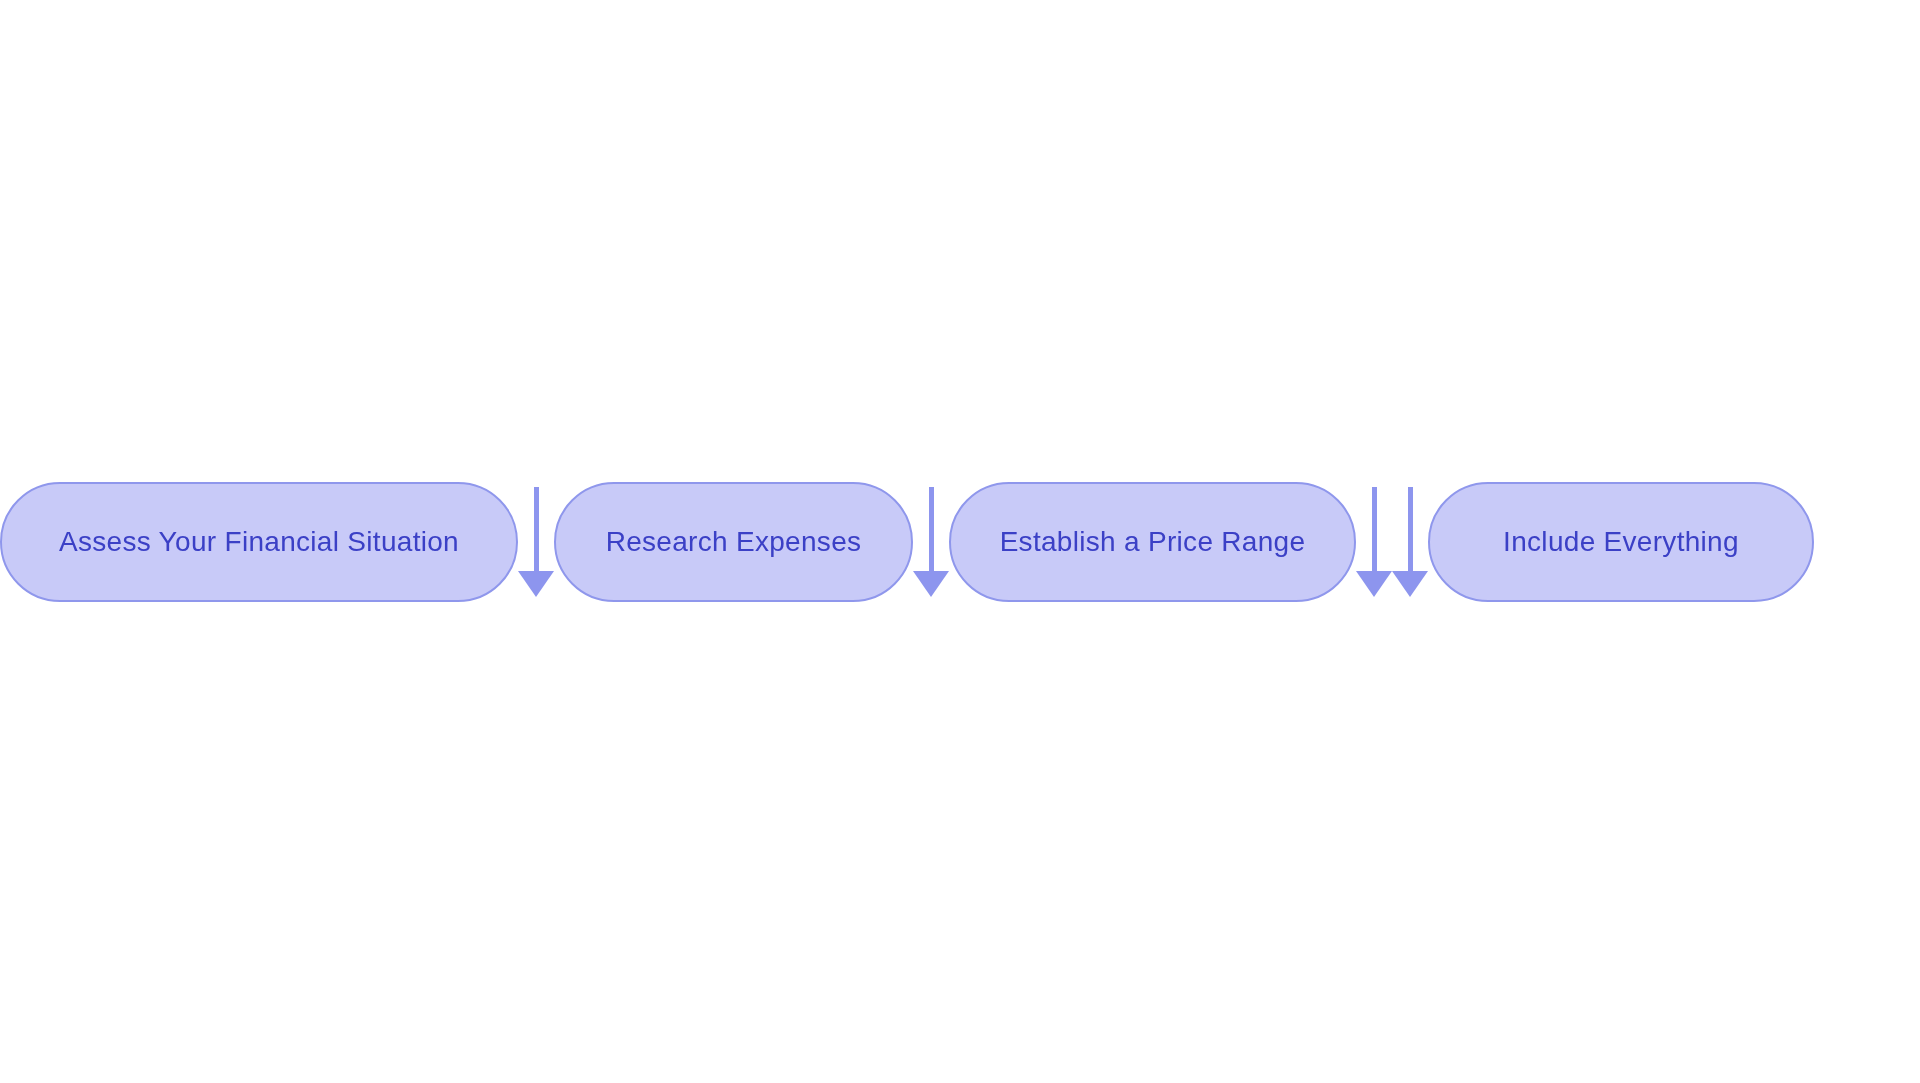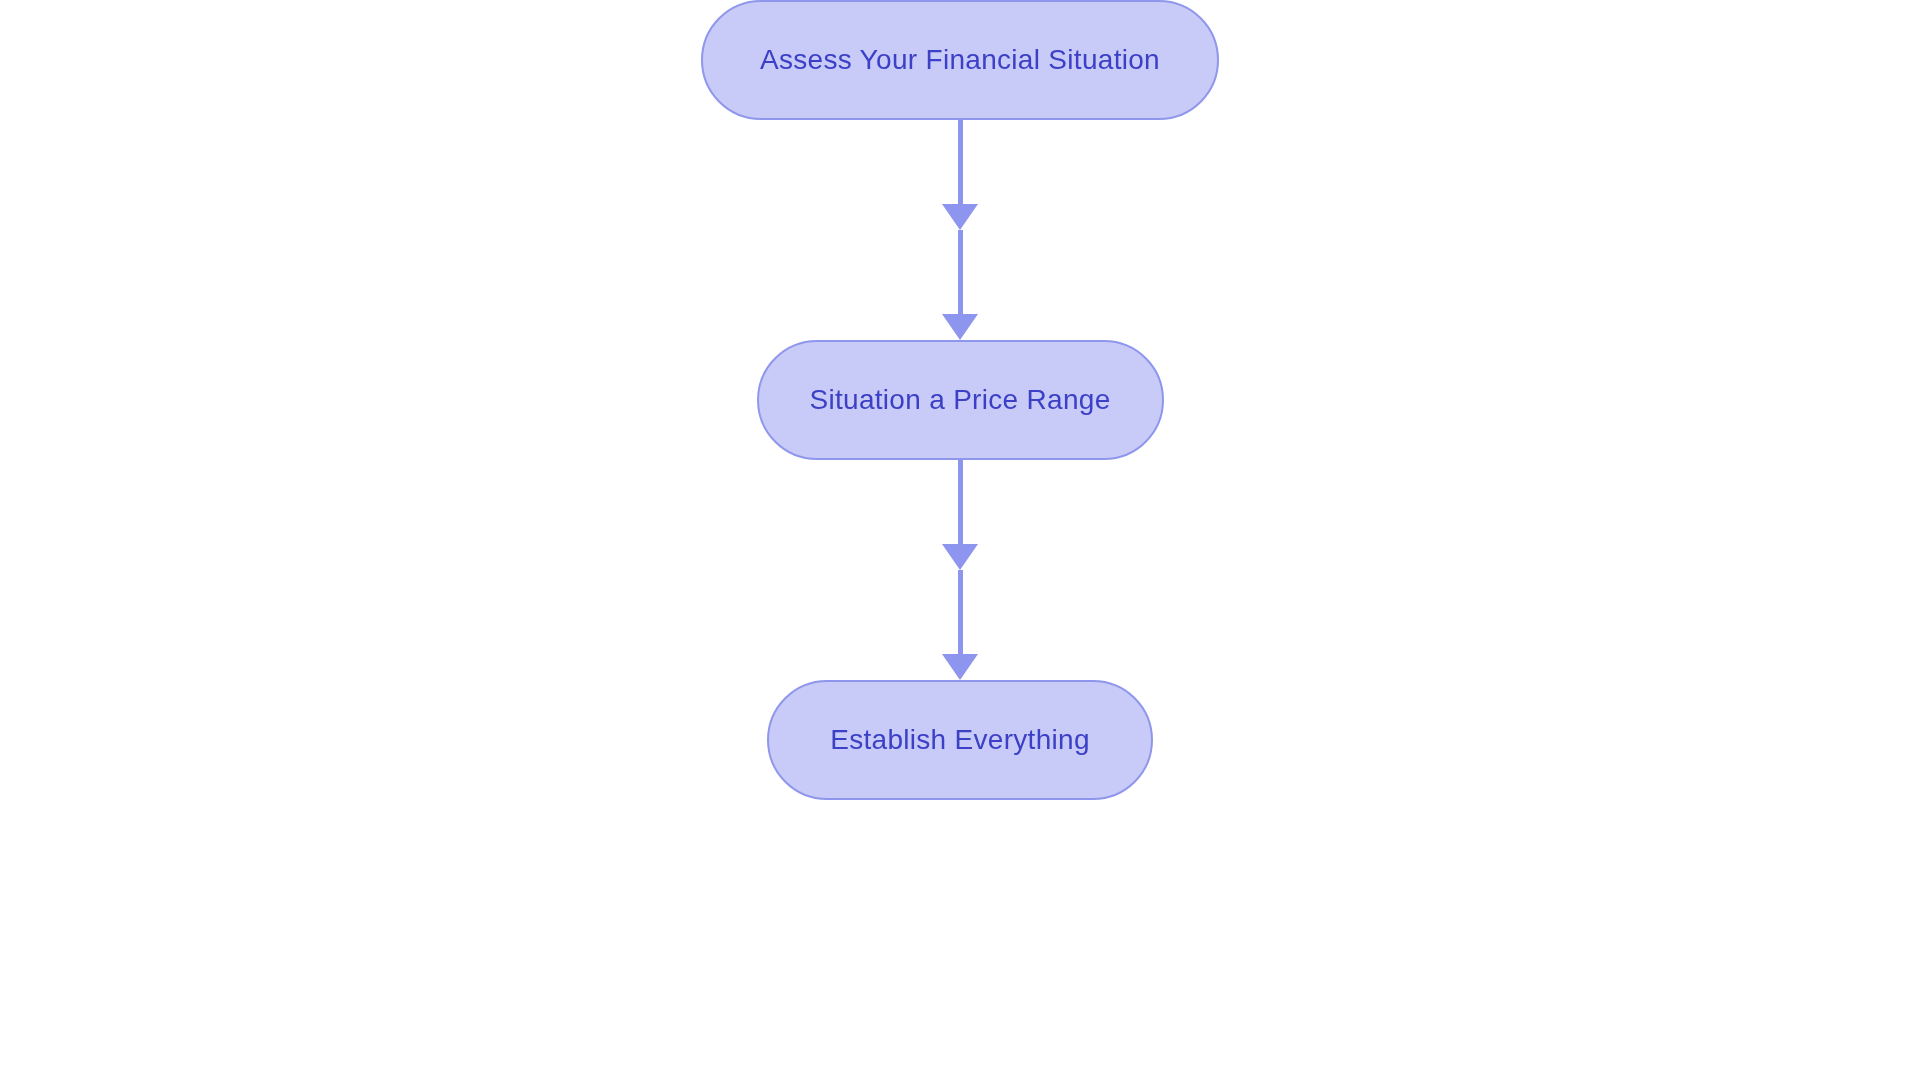--- a/index.html
+++ b/index.html
@@ -6,21 +6,21 @@
     margin: 0;
     padding: 0;
     background: #ffffff;
   }
   .canvas {
     position: relative;
     width: 1920px;
     height: 1083px;
     box-sizing: border-box;
     display: flex;
-    flex-direction: column;
+    flex-direction: row;
     align-items: center;
     font-family: "Liberation Sans", sans-serif;
     background: var(--bg, #ffffff);
     overflow: hidden;
   }
   .node {
     height: 120px;
     box-sizing: border-box;
     border-radius: 60px;
     background: var(--node-fill, #c8caf8);
@@ -67,38 +67,41 @@
 
   <div class="node w0">
     <span>Assess Your Financial Situation</span>
   </div>
 
   <div class="arrow">
     <div class="arrow-line"></div>
     <div class="arrow-head"></div>
   </div>
 
+  <div class="node w1">
+    <span>Research Expenses</span>
+  </div>
 
   <div class="arrow">
     <div class="arrow-line"></div>
     <div class="arrow-head"></div>
   </div>
 
   <div class="node w2">
-    <span>Situation a Price Range</span>
+    <span>Establish a Price Range</span>
   </div>
 
   <div class="arrow">
     <div class="arrow-line"></div>
     <div class="arrow-head"></div>
   </div>
 
 
   <div class="arrow">
     <div class="arrow-line"></div>
     <div class="arrow-head"></div>
   </div>
 
   <div class="node w4">
-    <span>Establish Everything</span>
+    <span>Include Everything</span>
   </div>
 
 </div>
 
 </body></html>

